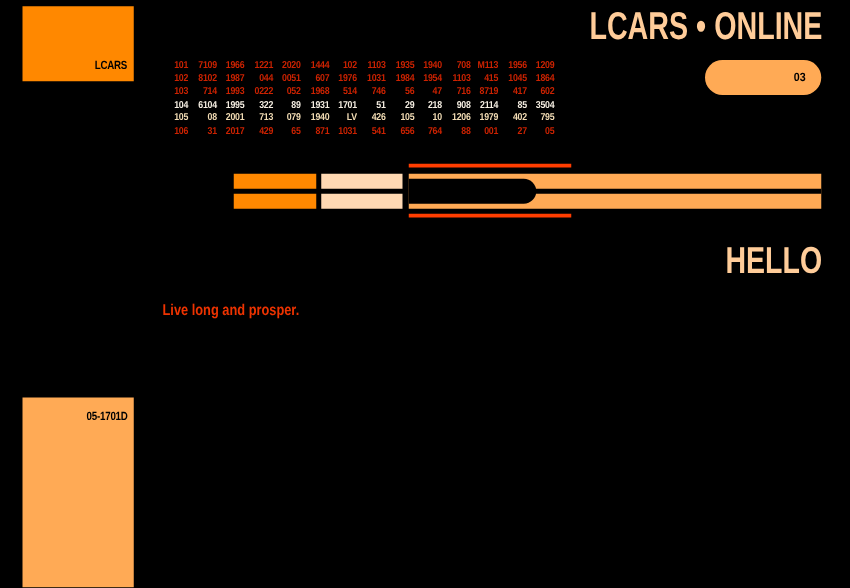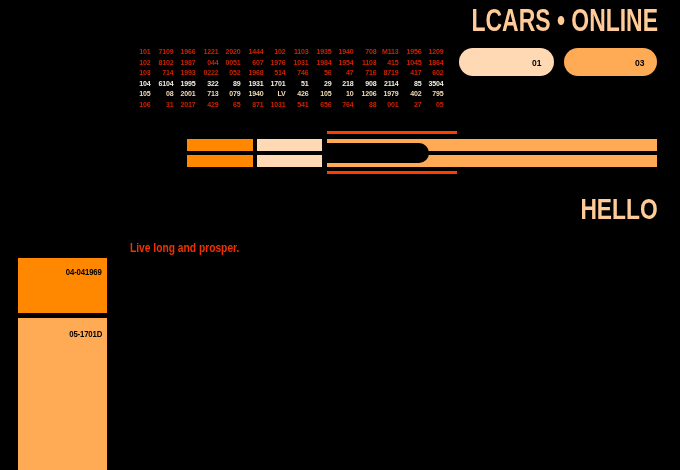--- a/index.html
+++ b/index.html
@@ -96,26 +96,26 @@
   #btn-01 { left:459px; top:48px;  width:95px; background:#ffd9b3; }
   #btn-03 { left:564px; top:48px;  width:93px; background:#ffaa55; }
   #btn-02 { left:459px; top:83px;  width:95px; height:29px; background:#ff8800; }
   #btn-04 { left:564px; top:83px;  width:93px; height:29px; background:#ff4000; }
 </style>
 </head>
 <body>
 
 <div id="stage">
 
-
-
-
-  <div class="abs side-block c-orange" style="top:258px;height:55px;">
-    <span class="block-label" style="top:8px;">04-041969</span>
-  </div>
+  <div class="abs side-block c-orange" style="top:5px;height:60px;">
+    <span class="block-label" style="bottom:7px;">LCARS</span>
+  </div>
+
+
+
 
   <div class="abs side-block c-lorange" style="top:318px;height:186px;text-align:right;">
     <span class="block-label" style="top:10px;">05-1701D</span>
   </div>
 
   <div class="abs bar-seg bar-top c-orange" style="left:187px;width:66px;"></div>
   <div class="abs bar-seg bar-top c-cream" style="left:257px;width:65px;"></div>
   <div class="abs bar-seg bar-bottom c-orange" style="left:187px;width:66px;"></div>
   <div class="abs bar-seg bar-bottom c-cream" style="left:257px;width:65px;"></div>
 
@@ -209,23 +209,20 @@
       <div class="cascade-cell" style="color: rgb(204, 34, 0);">656</div>
       <div class="cascade-cell" style="color: rgb(204, 34, 0);">764</div>
       <div class="cascade-cell" style="color: rgb(204, 34, 0);">88</div>
       <div class="cascade-cell" style="color: rgb(204, 34, 0);">001</div>
       <div class="cascade-cell" style="color: rgb(204, 34, 0);">27</div>
       <div class="cascade-cell" style="color: rgb(204, 34, 0);">05</div>
     </div>
 
   <div class="abs" id="page-title">LCARS • ONLINE</div>
 
-  <div class="pill-btn" id="btn-01">
-    <span>01</span>
-  </div>
   <div class="pill-btn" id="btn-03">
     <span>03</span>
   </div>
 
   <div class="abs" id="greeting">HELLO</div>
 
   <div class="abs" id="message">Live long and prosper.</div>
 
 </div>
 

